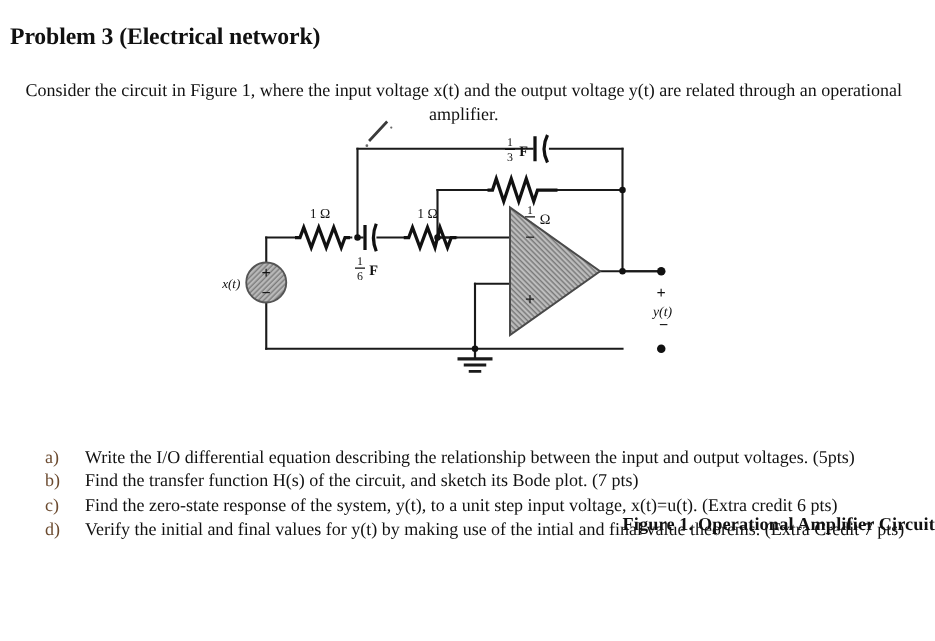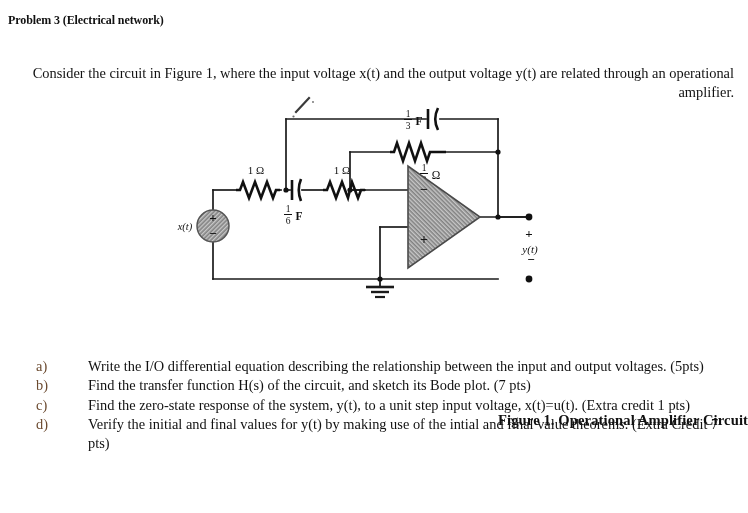--- a/index.html
+++ b/index.html
@@ -23,36 +23,36 @@
     height: 513px;
     box-sizing: border-box;
     padding: 0;
   }
 
   
   .problem-title {
     position: absolute;
     left: 8px;
     top: 6px;
-    font-size: 12px;
+    font-size: 19px;
     font-weight: bold;
     letter-spacing: -0.1px;
     line-height: 1.15;
     white-space: nowrap;
   }
 
   
   .intro {
     position: absolute;
     left: 8px;
     top: 50px;
     width: 726px;
     font-size: 14.4px;
     line-height: 1.30;
-    text-align: right;
+    text-align: center;
   }
 
   
   .figure-wrap {
     position: absolute;
     left: 0;
     top: 92px;
     width: 748px;
     height: 250px;
   }
@@ -89,21 +89,20 @@
   }
   .q-marker {
     width: 30px;
     flex: 0 0 30px;
     color: #6b4a2f;
     font-size: 14.4px;
   }
   .q-text {
     flex: 1 1 auto;
     padding-left: 2px;
-    margin-left: 20px;
   }
 </style>
 </head>
 <body>
 
 <div class="page">
 
   <h1 class="problem-title">Problem 3 (Electrical network)</h1>
 
   <p class="intro">Consider the circuit in Figure 1, where the input voltage x(t) and the output voltage y(t) are related through an operational amplifier.</p>
@@ -258,21 +257,21 @@
     <div class="q-row">
       <div class="q-marker">a)</div>
       <div class="q-text">Write the I/O differential equation describing the relationship between the input and output voltages. (5pts)</div>
     </div>
     <div class="q-row">
       <div class="q-marker">b)</div>
       <div class="q-text">Find the transfer function H(s) of the circuit, and sketch its Bode plot. (7 pts)</div>
     </div>
     <div class="q-row">
       <div class="q-marker">c)</div>
-      <div class="q-text">Find the zero-state response of the system, y(t), to a unit step input voltage, x(t)=u(t). (Extra credit 1 pts)</div>
+      <div class="q-text">Find the zero-state response of the system, y(t), to a unit step input voltage, x(t)=u(t). (Extra credit 6 pts)</div>
     </div>
     <div class="q-row">
       <div class="q-marker">d)</div>
       <div class="q-text">Verify the initial and final values for y(t) by making use of the intial and final value theorems. (Extra Credit 7 pts)</div>
     </div>
   </div>
 
 </div>
 
 </body></html>

